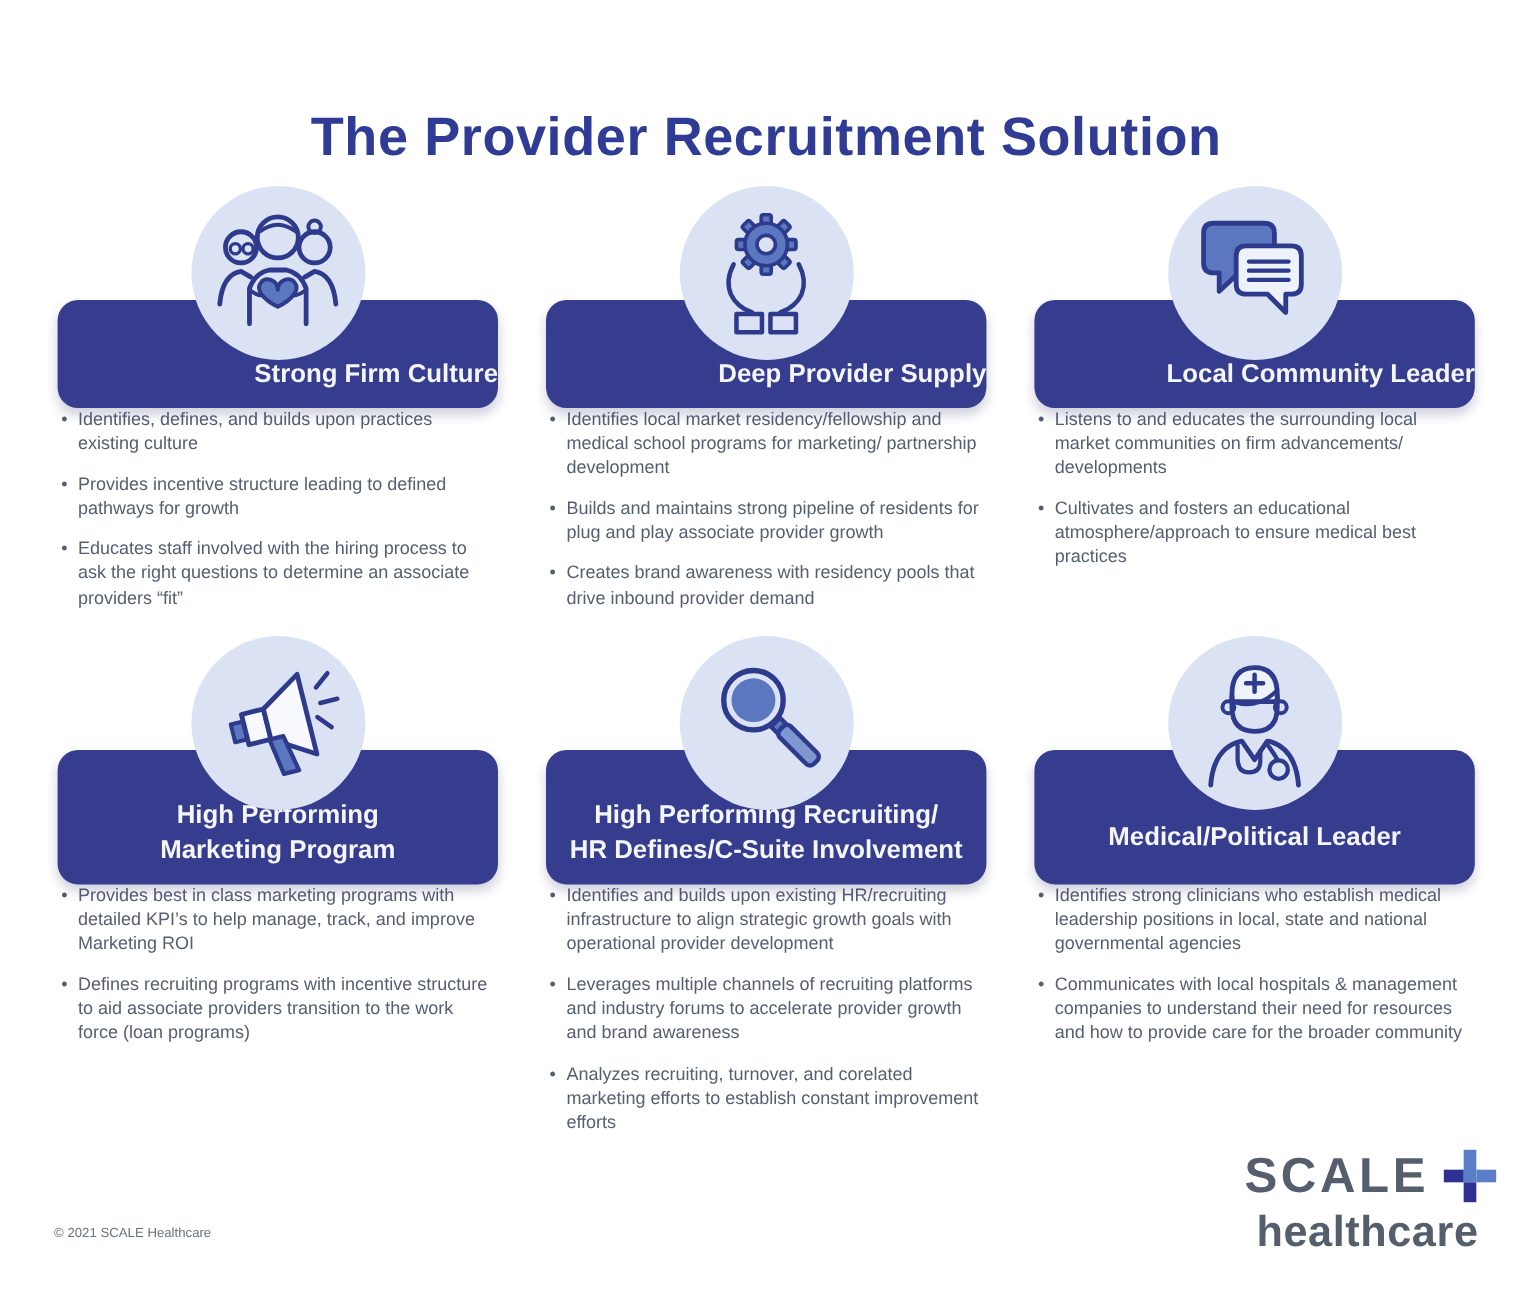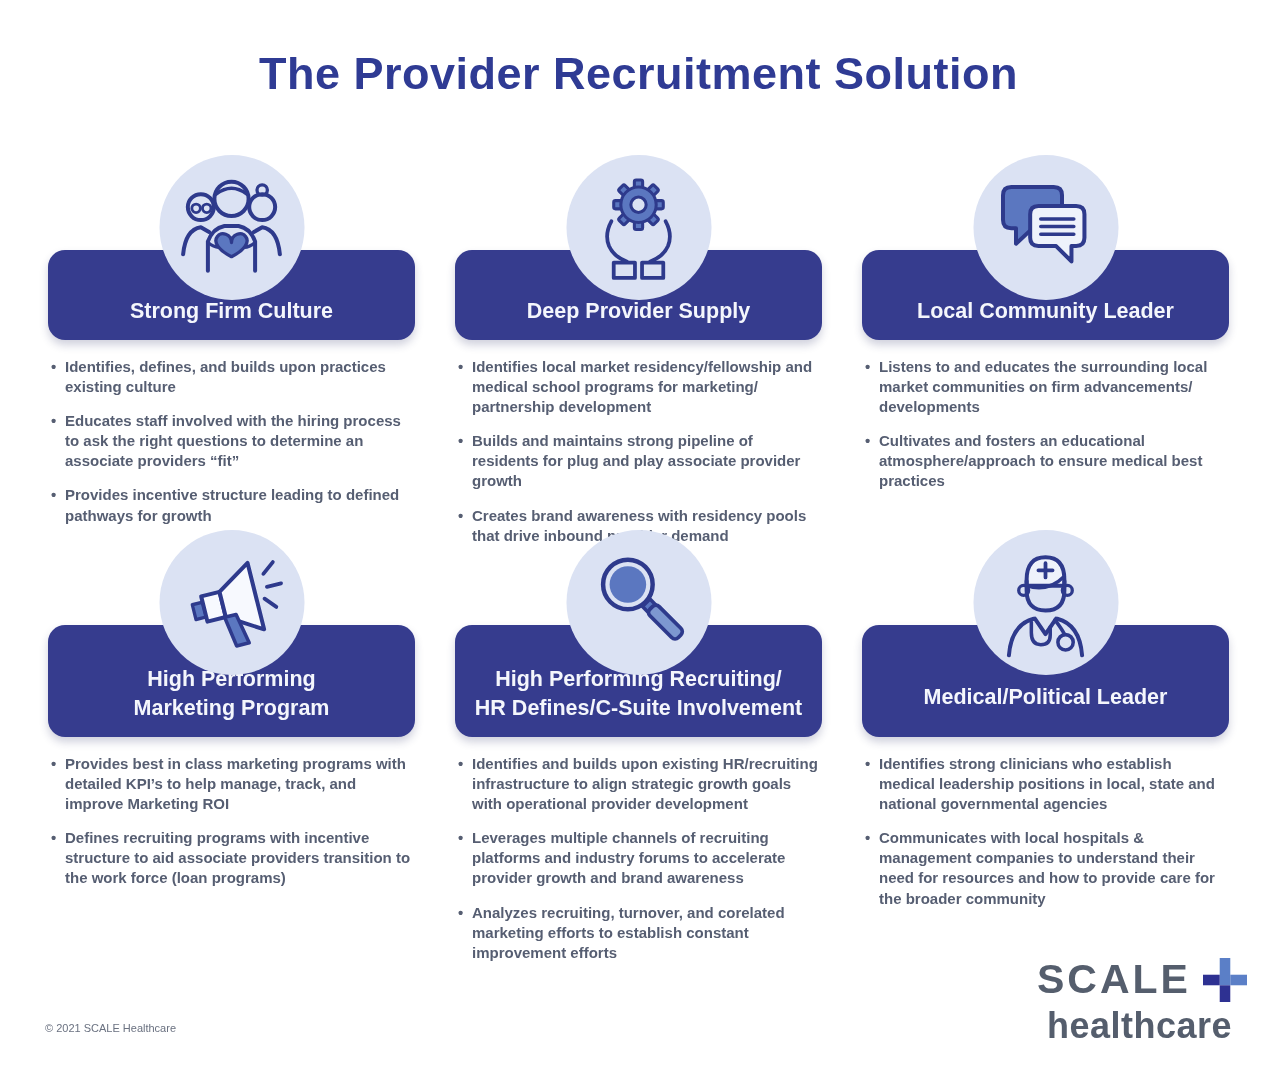--- a/index.html
+++ b/index.html
@@ -5,21 +5,21 @@
   * { box-sizing: border-box; margin: 0; padding: 0; }
   html, body { width: 1277px; height: 1080px; }
   body {
     background: #ffffff;
     font-family: "Liberation Sans", sans-serif;
     position: relative;
     overflow: hidden;
   }
   .page-title {
     text-align: center;
-    padding-top: 48px;
+    padding-top: 88px;
     font-size: 45px;
     font-weight: bold;
     letter-spacing: 0.5px;
     color: #2f3b94;
   }
   .row {
     position: absolute;
     left: 48px;
     right: 48px;
     display: flex;
@@ -52,28 +52,26 @@
     flex-direction: column;
     align-items: center;
     justify-content: flex-end;
     text-align: center;
     color: #f4f6fc;
     font-weight: bold;
     font-size: 21.5px;
     line-height: 1.32;
     box-shadow: 0 5px 9px rgba(40, 45, 100, 0.22);
   }
-  .banner.h1 { height: 90px;  padding-bottom: 15px; }
+  .banner.h1 { height: 90px;  padding-bottom: 15px; align-items: flex-end; }
   .banner.h2 { height: 112px; padding-bottom: 15px; }
   .banner.h2.single { padding-bottom: 26px; }
   .bullets {
     list-style: none;
-    margin-top: 17px;
     padding: 0 2px;
-    font-weight: bold;
   }
   .bullets li {
     position: relative;
     padding-left: 15px;
     margin-bottom: 14px;
     color: #565e72;
     font-size: 15px;
     line-height: 1.34;
   }
   .bullets li::before {
@@ -140,22 +138,22 @@
           <path d="M70 64 Q60 72 54 64" stroke-width="2.8"></path>
           <path d="M50 64 C50 57 41 54 38 59 C34 64 40 71 50 76 C60 71 66 64 62 59 C59 54 50 57 50 64 Z" fill="#5b77c0" stroke-width="2.8"></path>
         </svg>
       </span>
     </div>
     <div class="banner h1">
       <div>Strong Firm Culture</div>
     </div>
     <ul class="bullets">
       <li>Identifies, defines, and builds upon practices existing culture</li>
+      <li>Provides incentive structure leading to defined pathways for growth</li>
       <li>Educates staff involved with the hiring process to ask the right questions to determine an associate providers “fit”</li>
-      <li>Provides incentive structure leading to defined pathways for growth</li>
     </ul>
   </div>
 
   <div class="card">
     <div class="icon-circle">
       <span>
         <svg viewBox="0 0 100 100" fill="none" stroke="#2e3a8c" stroke-width="3.2" stroke-linecap="round" stroke-linejoin="round">
           <g fill="#5b77c0" stroke-width="2.6">
             <rect x="46.5" y="11" width="7" height="10" rx="1.5"></rect>
             <rect x="46.5" y="11" width="7" height="10" rx="1.5" transform="rotate(45 50 32)"></rect>

